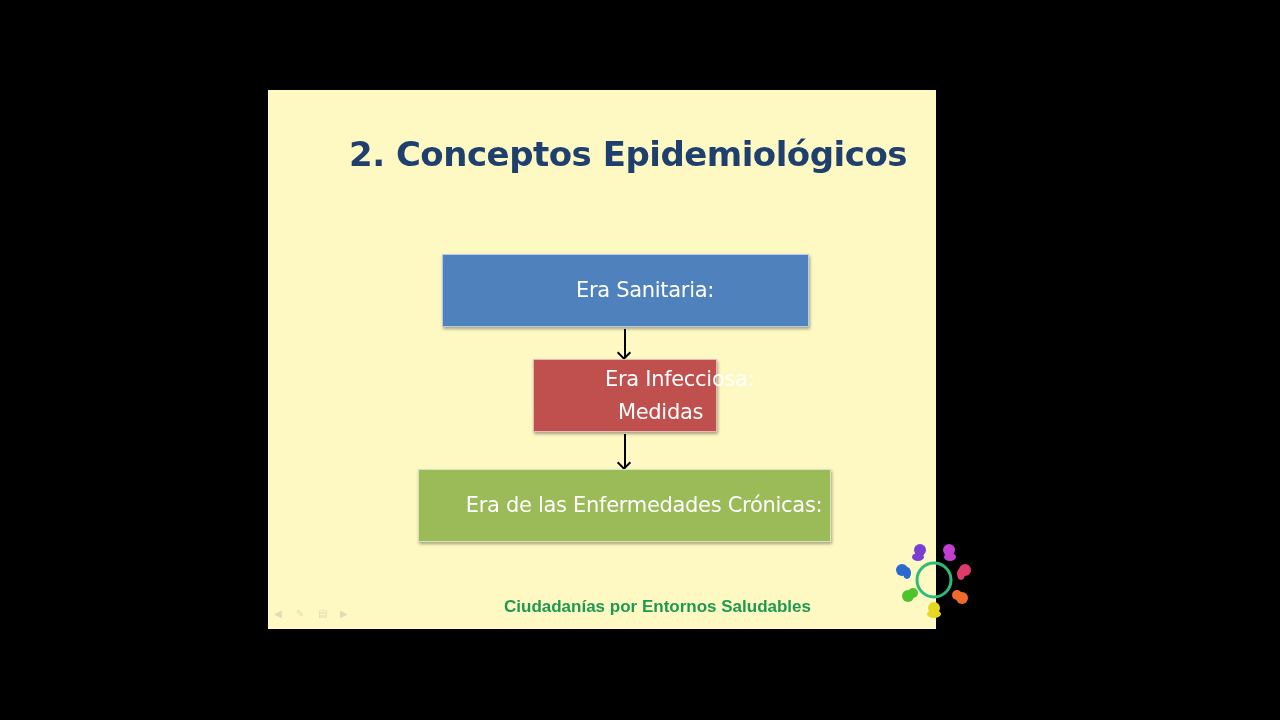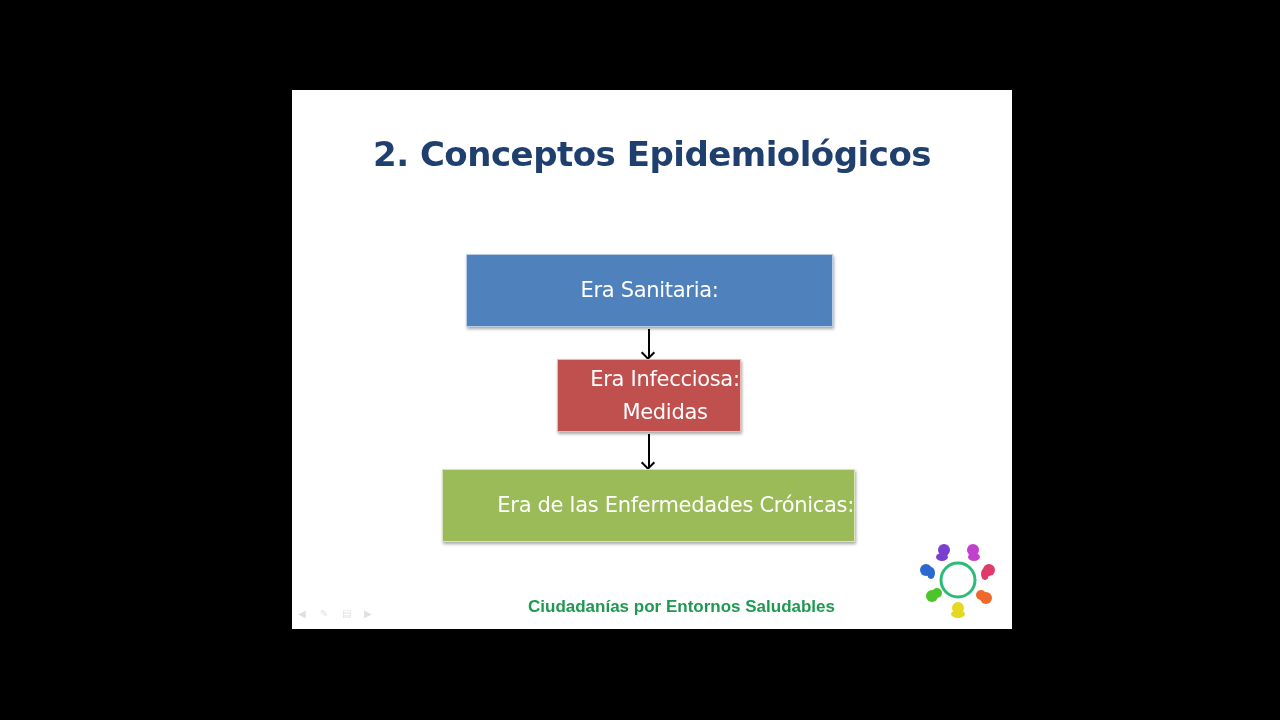--- a/index.html
+++ b/index.html
@@ -1,23 +1,23 @@
 <!DOCTYPE html>
 <html><head>
 <meta charset="utf-8">
 <style>
   html,body{margin:0;padding:0;}
   body{width:1280px;height:720px;background:#000;position:relative;overflow:hidden;font-family:"DejaVu Sans",sans-serif;}
-  .slide{position:absolute;left:292px;top:90px;width:720px;height:539px;background:#ffffff;}
+  .slide{position:absolute;left:268px;top:90px;width:668px;height:539px;background:#fef9c3;}
   .title{position:absolute;left:0;top:44px;width:720px;text-align:center;color:#1f3f6e;font-weight:bold;font-size:34px;letter-spacing:-0.5px;font-family:"DejaVu Sans",sans-serif;}
   .box{position:absolute;color:#fff;text-align:center;font-size:21px;line-height:33px;box-shadow:1px 2px 3px rgba(0,0,0,0.35);border:1px solid rgba(255,255,255,0.6);box-sizing:border-box;display:flex;flex-direction:column;justify-content:center;letter-spacing:-0.3px;}
-  .box span{display:block;white-space:nowrap;}
+  .box span{display:block;white-space:nowrap;margin-left:39px;}
   .blue{left:174px;top:164px;width:367px;height:73px;}
   .red{left:265px;top:269px;width:184px;height:73px;}
-  .green{left:150px;top:379px;width:413px;height:73px;align-items:flex-end;}
+  .green{left:150px;top:379px;width:413px;height:73px;}
   .arrow{position:absolute;width:2px;background:#000;}
   .arrow::after{content:"";position:absolute;left:-5px;bottom:-1px;width:8px;height:8px;border-right:2px solid #000;border-bottom:2px solid #000;transform:rotate(45deg);}
   .a1{left:356px;top:239px;height:28px;}
   .a2{left:356px;top:344px;height:33px;}
   .footer{position:absolute;left:236px;top:507px;font-size:17px;font-weight:bold;color:#1e9a50;font-family:"Liberation Sans",sans-serif;}
   .logo{position:absolute;left:626px;top:450px;width:80px;height:80px;}
   .nav{position:absolute;left:6px;top:519px;display:flex;gap:10px;opacity:0.25;}
   .nav span{display:block;width:12px;height:9px;color:#888;font-size:10px;line-height:9px;}
 </style>
 </head>

